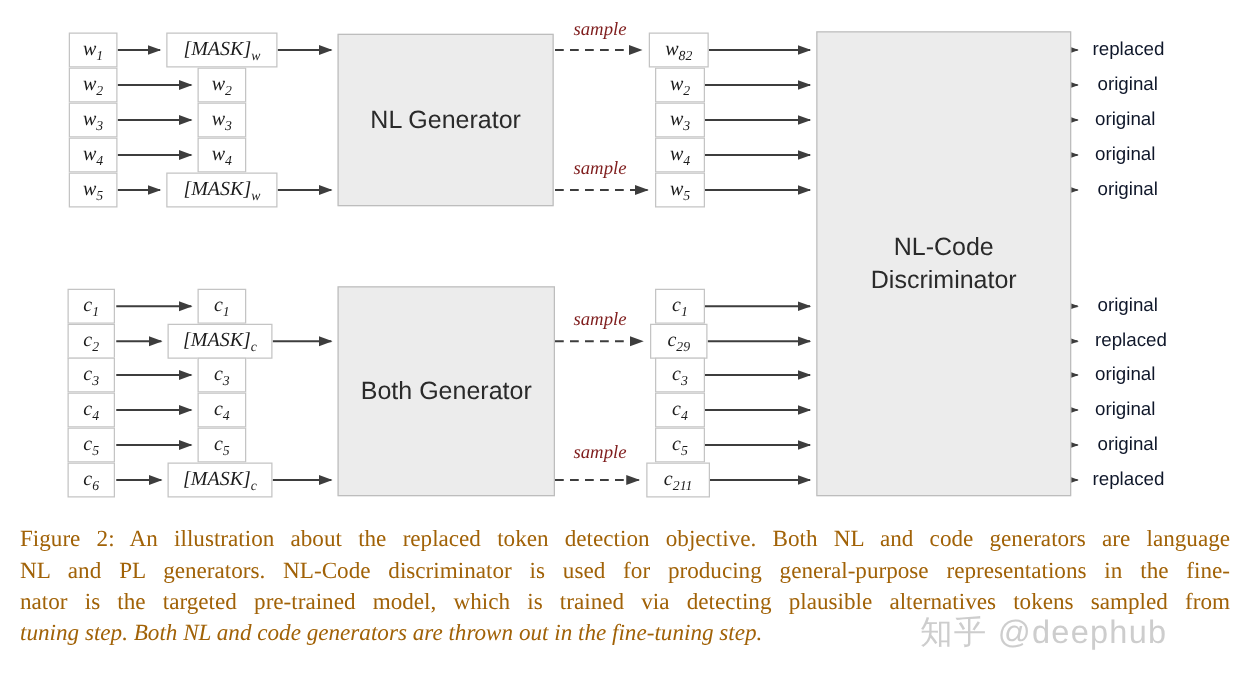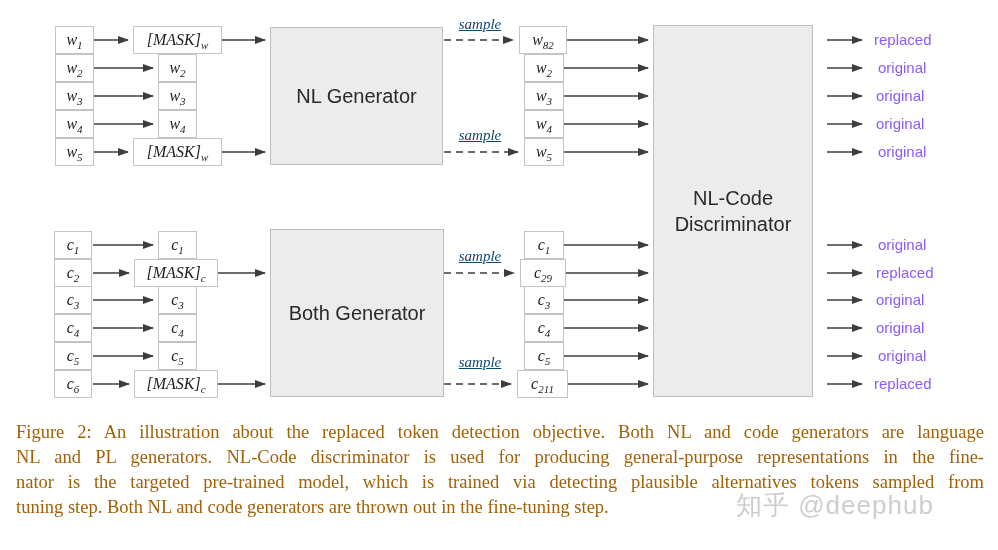--- a/index.html
+++ b/index.html
@@ -6,28 +6,28 @@
   #root{position:relative;width:998px;height:550px;background:#ffffff;overflow:hidden;
         font-family:"Liberation Sans",sans-serif;}
   .arrows{position:absolute;left:0;top:0;}
   .tok{position:absolute;box-sizing:border-box;background:#ffffff;border:1px solid #c4c4c4;
        display:flex;align-items:center;justify-content:center;
        font:italic 16px "Liberation Serif",serif;color:#1c1c1c;}
   .tok sub{font-size:11px;font-style:italic;transform:translateY(5px);line-height:1;}
   .gen{position:absolute;box-sizing:border-box;background:#ececec;border:1px solid #bdbdbd;
        display:flex;flex-direction:column;align-items:center;justify-content:center;
        font:20px "Liberation Sans",sans-serif;color:#2a2a2a;text-align:center;line-height:1.3;}
-  .result{position:absolute;font:15px "Liberation Sans",sans-serif;color:#8b5cf6;
+  .result{position:absolute;font:15px "Liberation Sans",sans-serif;color:#0f172a;
           transform:translateY(-52%);white-space:nowrap;}
-  .sample{position:absolute;font:italic 15px "Liberation Serif",serif;color:#0c4a6e;
-          transform:translateX(-50%);white-space:nowrap;text-decoration:underline;}
+  .sample{position:absolute;font:italic 15px "Liberation Serif",serif;color:#7f1d1d;
+          transform:translateX(-50%);white-space:nowrap;}
   .caption{position:absolute;left:16px;top:420px;width:968px;
            font:18.5px/25px "Liberation Serif",serif;color:#a16207;}
   .cap-line{text-align:justify;text-align-last:justify;white-space:normal;}
-  .cap-line.last{text-align-last:left;}
+  .cap-line.last{text-align-last:left;font-style:italic;}
   .watermark{position:absolute;left:736px;top:488px;font:26px "Liberation Sans",sans-serif;
              color:rgba(175,175,175,0.62);letter-spacing:1px;white-space:nowrap;}
 </style>
 </head>
 <body>
 
 <div id="root">
 
   <svg class="arrows" width="998" height="412" viewBox="0 0 998 412">
     <defs>
@@ -249,21 +249,21 @@
       <sub>211</sub>
     </div>
 
   <div class="result" style="left:878px;top:245px">original</div>
   <div class="result" style="left:876px;top:273px">replaced</div>
   <div class="result" style="left:876px;top:300px">original</div>
   <div class="result" style="left:876px;top:328px">original</div>
   <div class="result" style="left:878px;top:356px">original</div>
   <div class="result" style="left:874px;top:384px">replaced</div>
 
-  <div class="gen" style="left:653px;top:25px;width:160px;height:372px">
+  <div class="gen" style="left:653px;top:25px;width:204px;height:372px">
     <div>NL-Code</div>
     <div>Discriminator</div>
   </div>
 
   <div class="watermark">知乎 @deephub</div>
 
   <div class="caption">
     <div class="cap-line">Figure 2: An illustration about the replaced token detection objective. Both NL and code generators are language</div>
     <div class="cap-line">NL and PL generators. NL-Code discriminator is used for producing general-purpose representations in the fine-</div>
     <div class="cap-line">nator is the targeted pre-trained model, which is trained via detecting plausible alternatives tokens sampled from</div>

